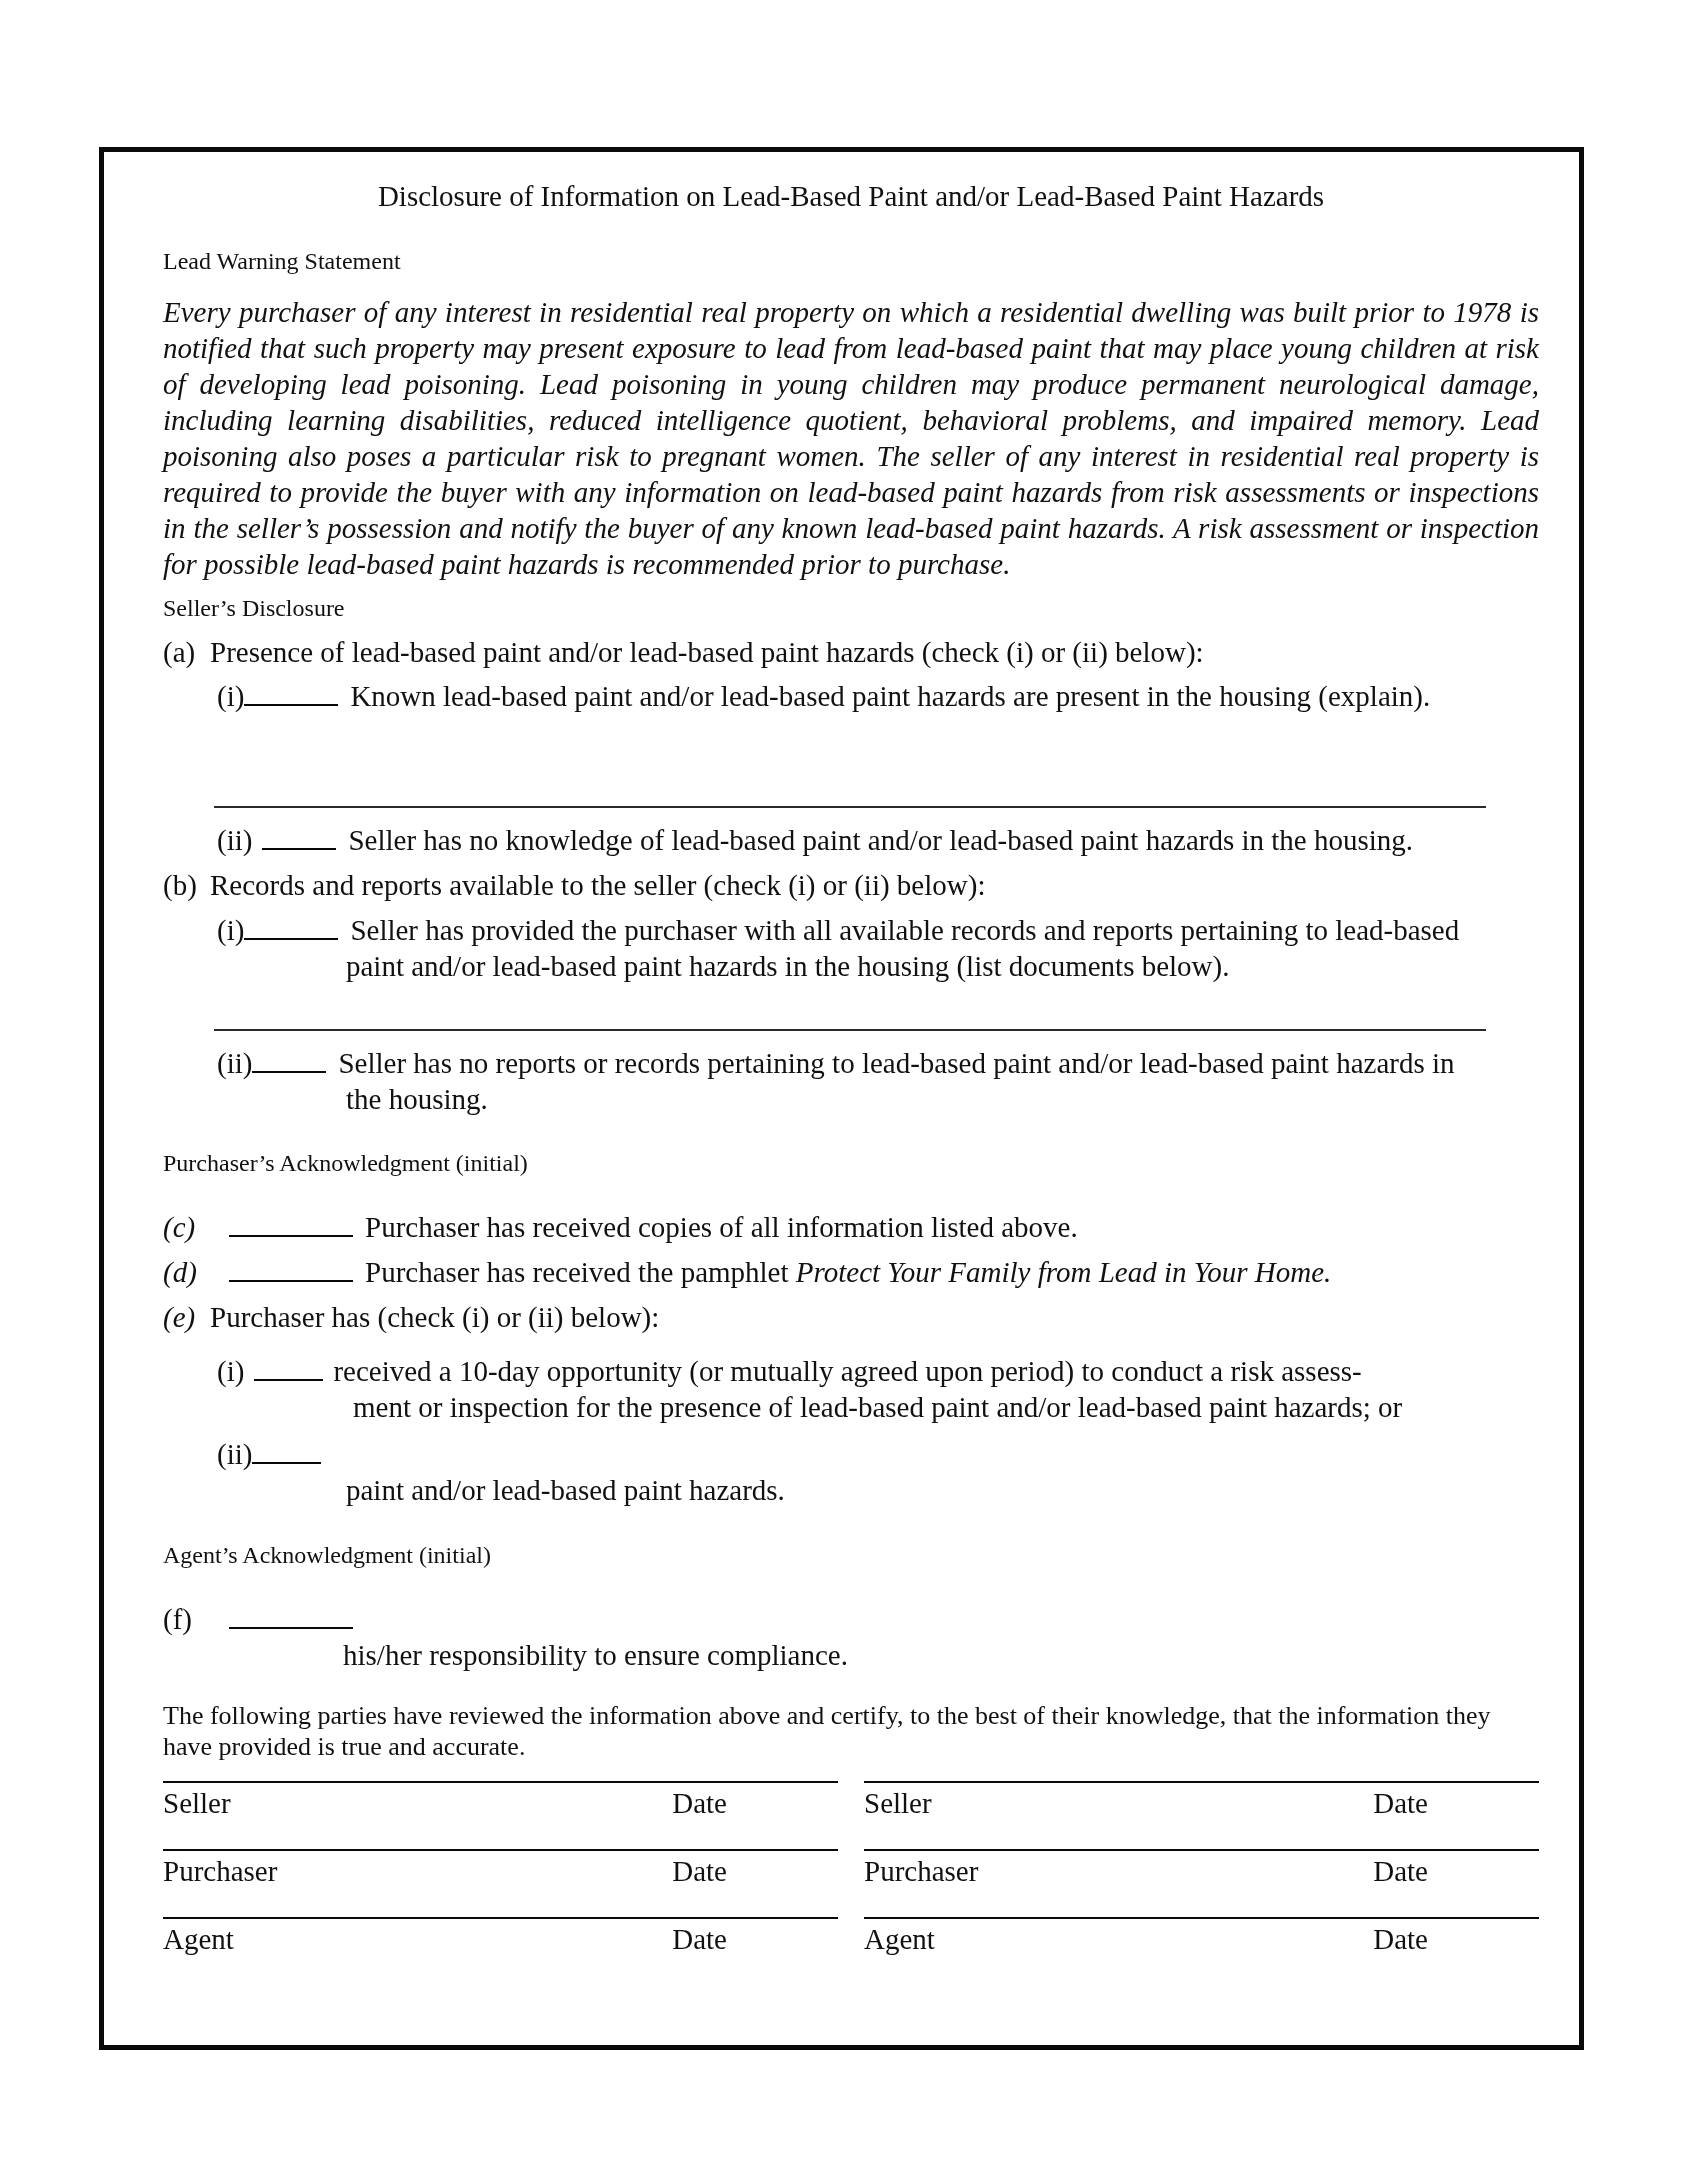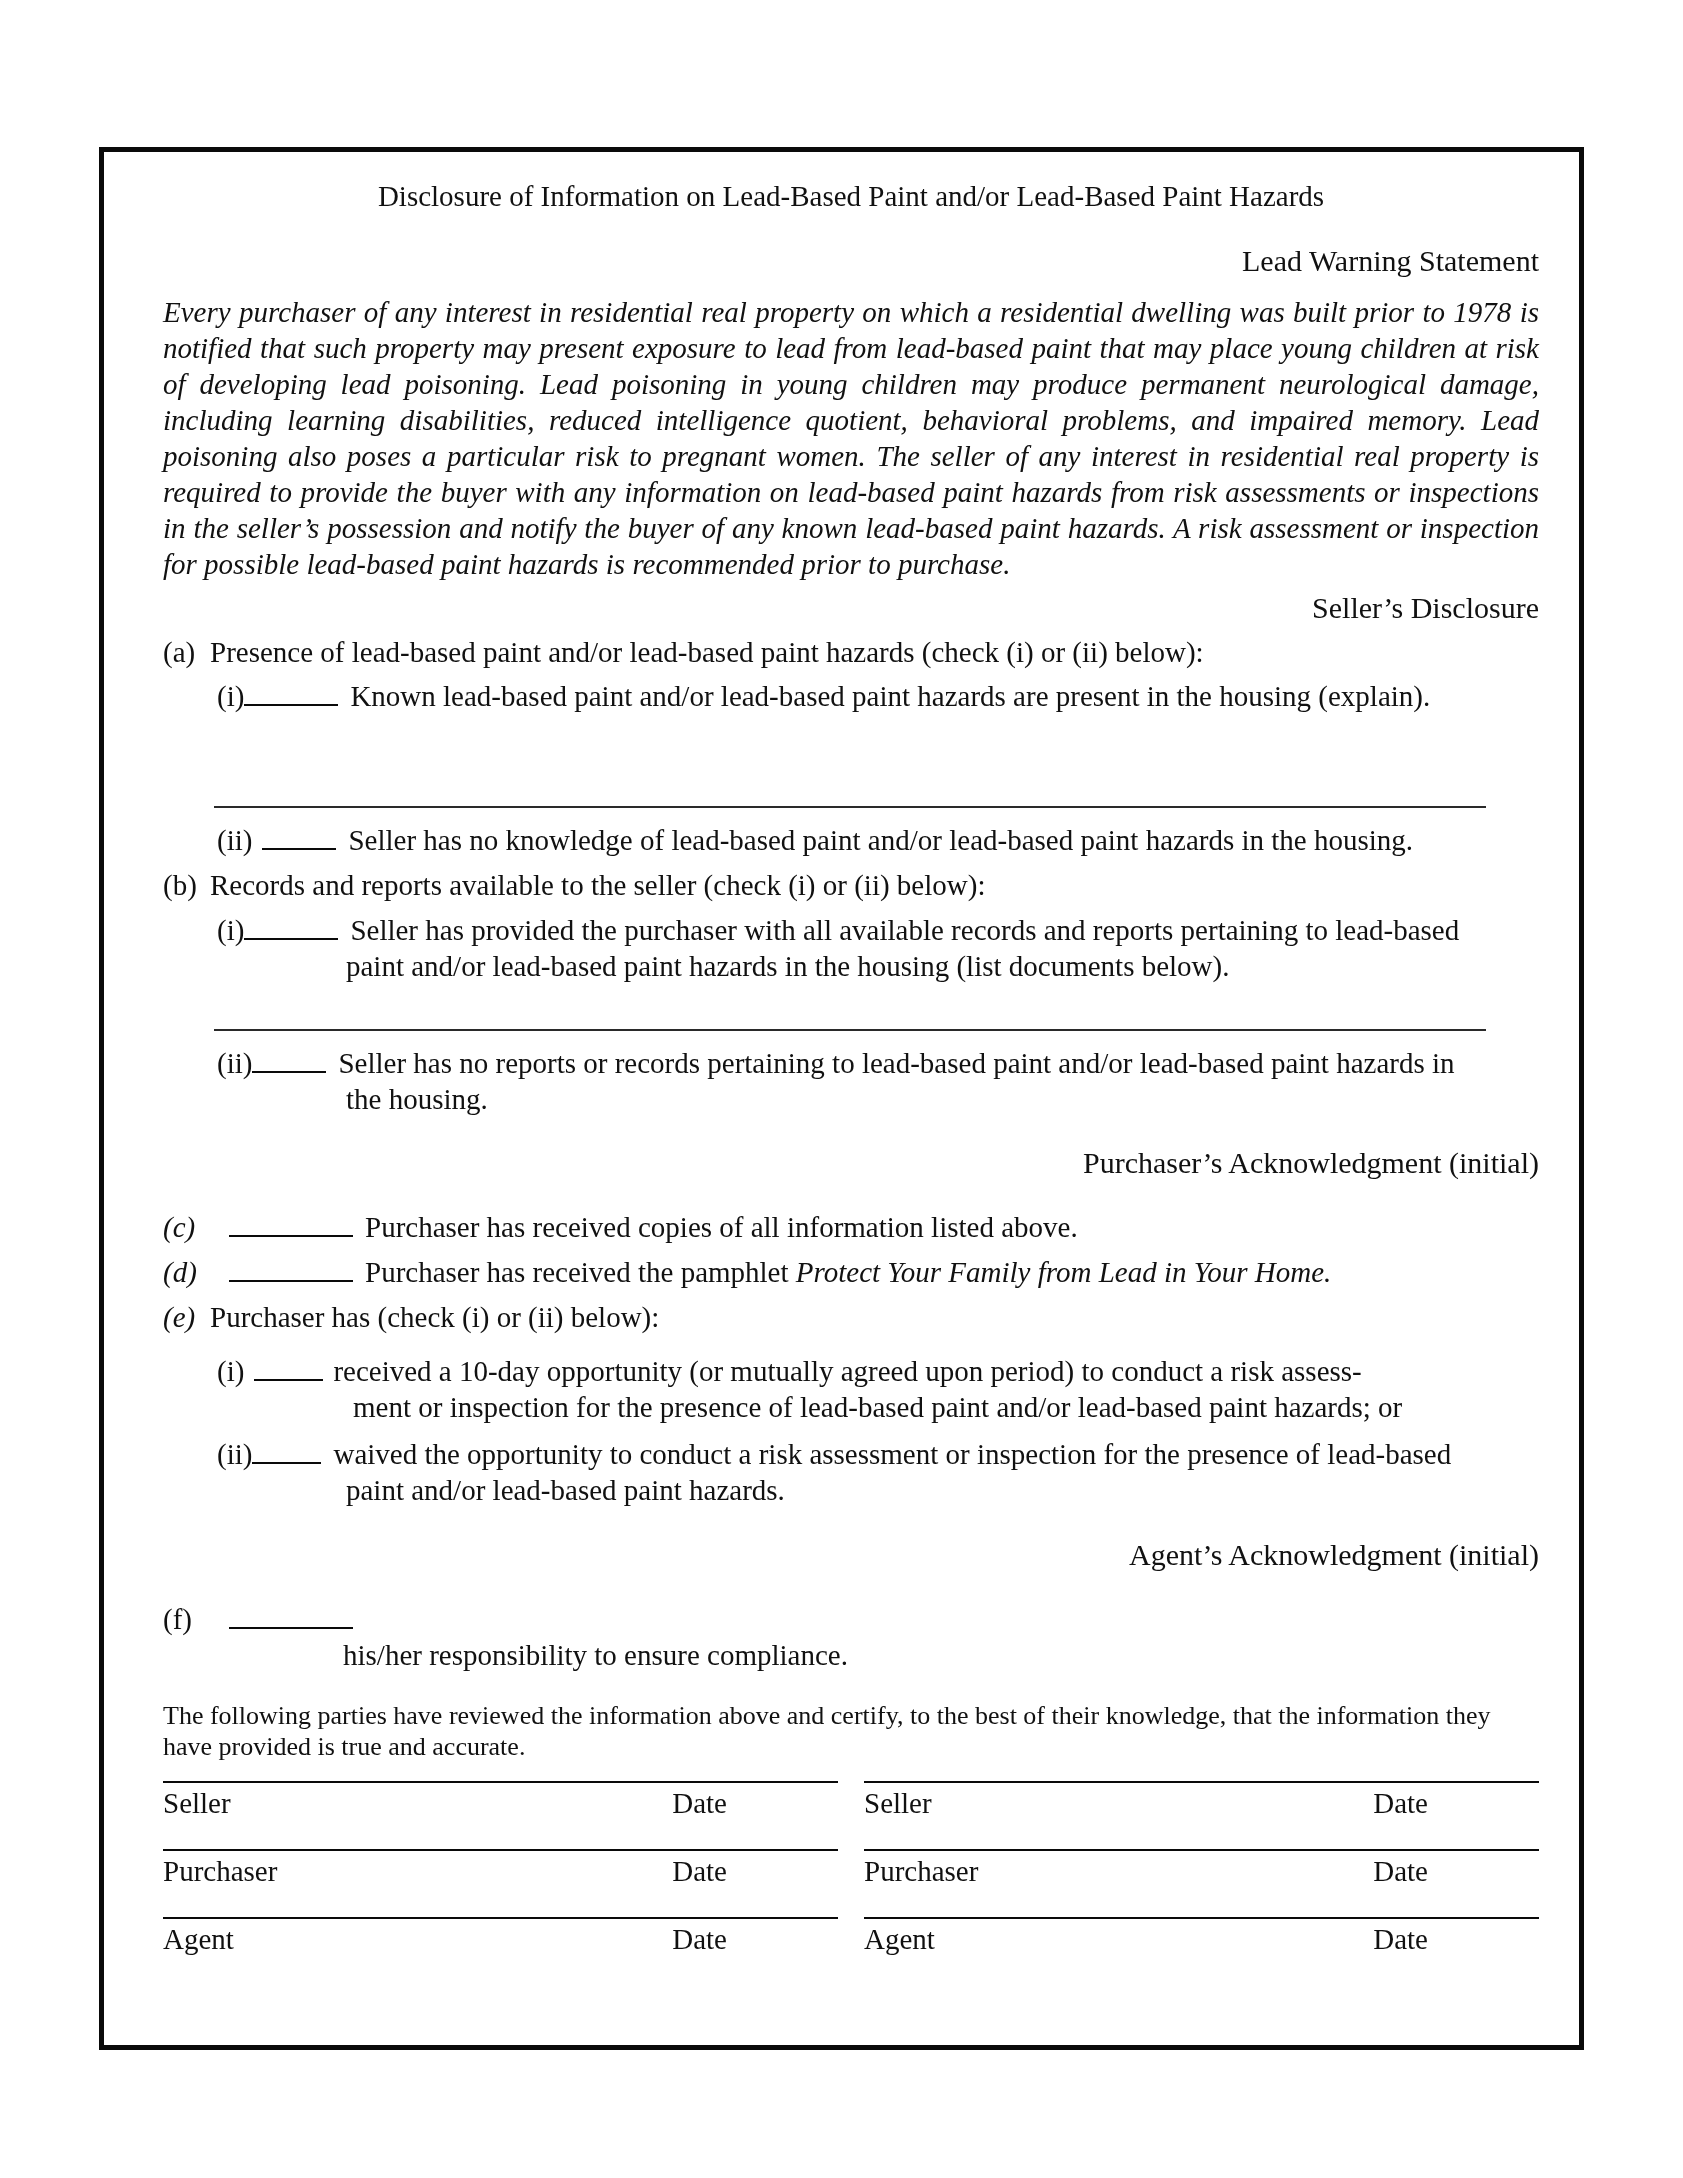--- a/index.html
+++ b/index.html
@@ -12,21 +12,21 @@
     position:absolute; left:99px; top:147px;
     width:1485px; height:1903px;
     border:5px solid #0a0a0a; box-sizing:border-box;
     background:#ffffff;
   }
   .content {
     position:absolute; left:163px; top:178px; width:1376px;
     font-size:29px; line-height:36px;
   }
   .title { text-align:center; }
-  .h { font-size:30px;text-align:right; }
+  .h { font-size:24px; }
   .warning { font-style:italic; text-align:justify; line-height:36px; margin:15px 0 0 0; }
 
   .item { display:flex; align-items:baseline; }
   .ilabel { flex:0 0 47px; }
   .itext { flex:1; }
 
   .sub { margin-left:54px; display:flex; align-items:baseline; }
   .slabel { flex:0 0 auto; }
   .stext { margin-left:12px; }
   .cont  { }
@@ -137,21 +137,20 @@
       <span class="blank w70 gs"></span>
       <span class="stext ga">received a 10-day opportunity (or mutually agreed upon period) to conduct a risk assess-</span>
     </div>
     <div class="cont ml192">ment or inspection for the presence of lead-based paint and/or lead-based paint hazards; or</div>
   </div>
 
   <div class="mt11">
     <div class="sub">
       <span class="slabel">(ii)</span>
       <span class="blank w70"></span>
-      <span class="stext">waived the opportunity to conduct a risk assessment or inspection for the presence of lead-based</span>
     </div>
     <div class="cont ml185">paint and/or lead-based paint hazards.</div>
   </div>
 
   <div class="h mt29">Agent’s Acknowledgment (initial)</div>
 
   <div class="mt28">
     <div class="ack">
       <span class="alabel">(f)</span>
       <span class="blank w125 ga"></span>

